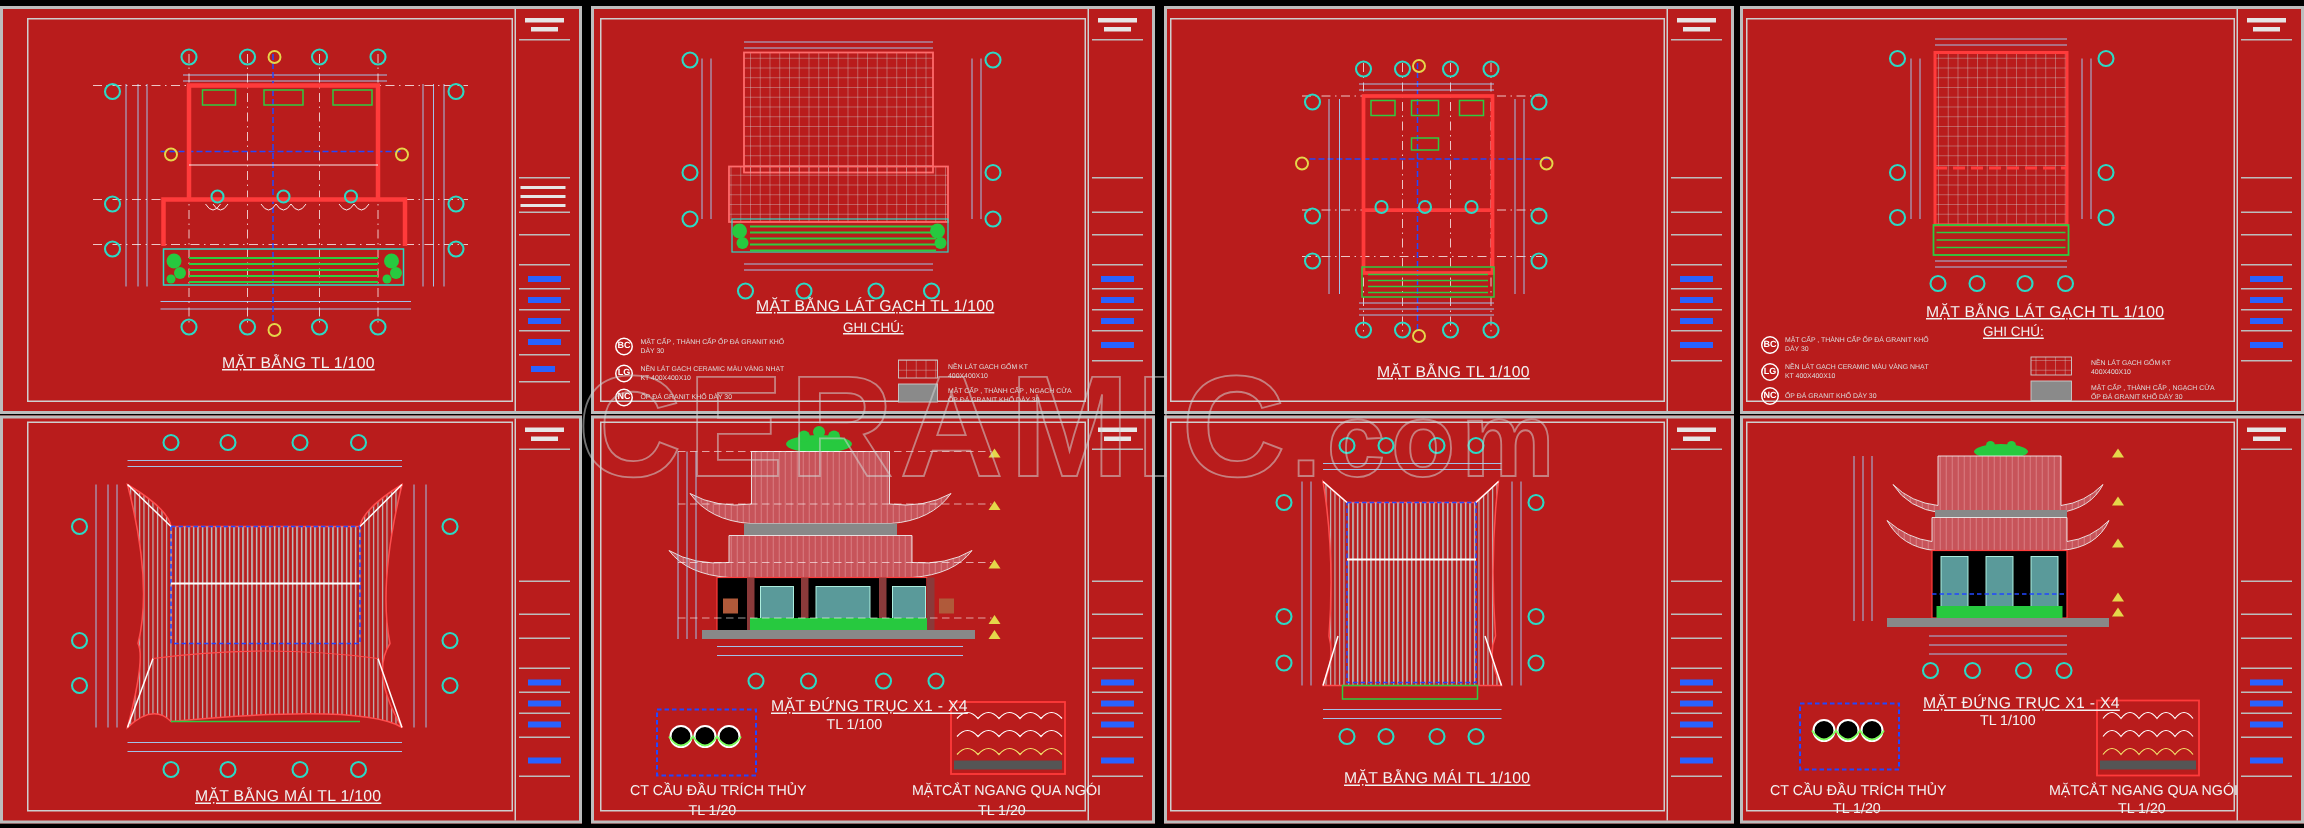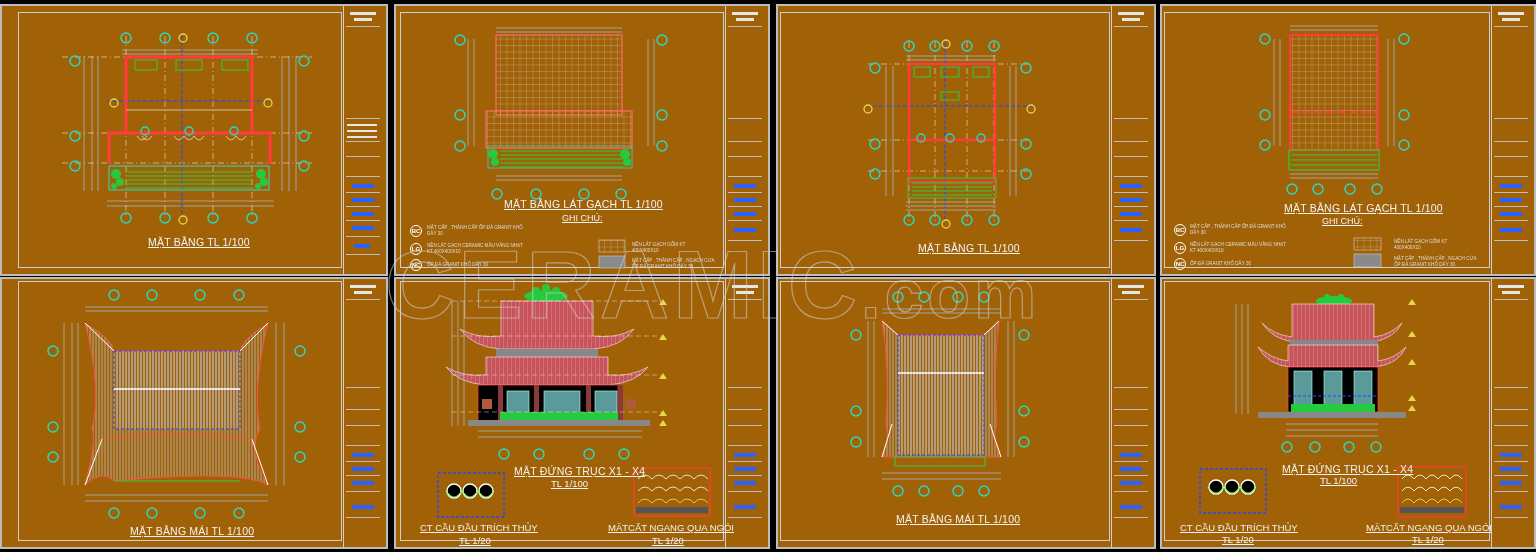--- a/index.html
+++ b/index.html
@@ -1,25 +1,25 @@
 <!DOCTYPE html>
 <html><head>
 <meta charset="utf-8">
 <style>
   html,body{margin:0;padding:0;background:#000;}
   body{width:1536px;height:552px;position:relative;overflow:hidden;font-family:"Liberation Sans",sans-serif;color:#fff;}
-  .sheet{position:absolute;border:2px solid #bdbdbd;box-sizing:border-box;background:#a16207;padding-left:32px;}
+  .sheet{position:absolute;border:2px solid #bdbdbd;box-sizing:border-box;background:#b91c1c;padding-left:32px;}
   .sheet .inner{position:absolute;left:16px;top:6px;right:6px;bottom:6px;border:1.5px solid #cfcfcf;}
   .tb{position:absolute;top:0;right:0;bottom:0;width:38px;border-left:1.5px solid #cfcfcf;}
   .tb .cell{position:absolute;left:2px;right:2px;border-bottom:1px solid #bdbdbd;}
   .tb .bar{position:absolute;height:3px;background:#e6e6e6;}
   .tb .bbar{position:absolute;height:4px;background:#2962ff;}
   svg{position:absolute;left:0;top:0;}
   .title{position:absolute;font-size:10.5px;text-decoration:underline;white-space:nowrap;letter-spacing:0.2px;color:#f2f2f2;}
-  .sub{position:absolute;font-size:9.5px;text-decoration:underline;white-space:nowrap;color:#f2f2f2;}
+  .sub{position:absolute;font-size:9.5px;white-space:nowrap;color:#f2f2f2;}
   .note-head{position:absolute;font-size:9px;text-decoration:underline;color:#f2f2f2;}
   .legend{position:absolute;font-size:4.6px;color:#ddd;line-height:6px;width:140px;}
   .legend-ic{position:absolute;width:12px;height:12px;border:1.3px solid #fff;border-radius:50%;font-size:6px;font-weight:bold;display:flex;align-items:center;justify-content:center;box-sizing:border-box;}
   .watermark{position:absolute;left:385px;top:230px;font-size:96px;font-weight:bold;color:transparent;-webkit-text-stroke:1.2px rgba(210,210,210,0.55);letter-spacing:4px;white-space:nowrap;pointer-events:none;font-family:"Liberation Sans",sans-serif;}
   .watermark .com{font-size:70px;}
 </style>
 </head>
 <body>
 
 <div class="sheet" style="left:0;top:4px;width:388px;height:272px;">

